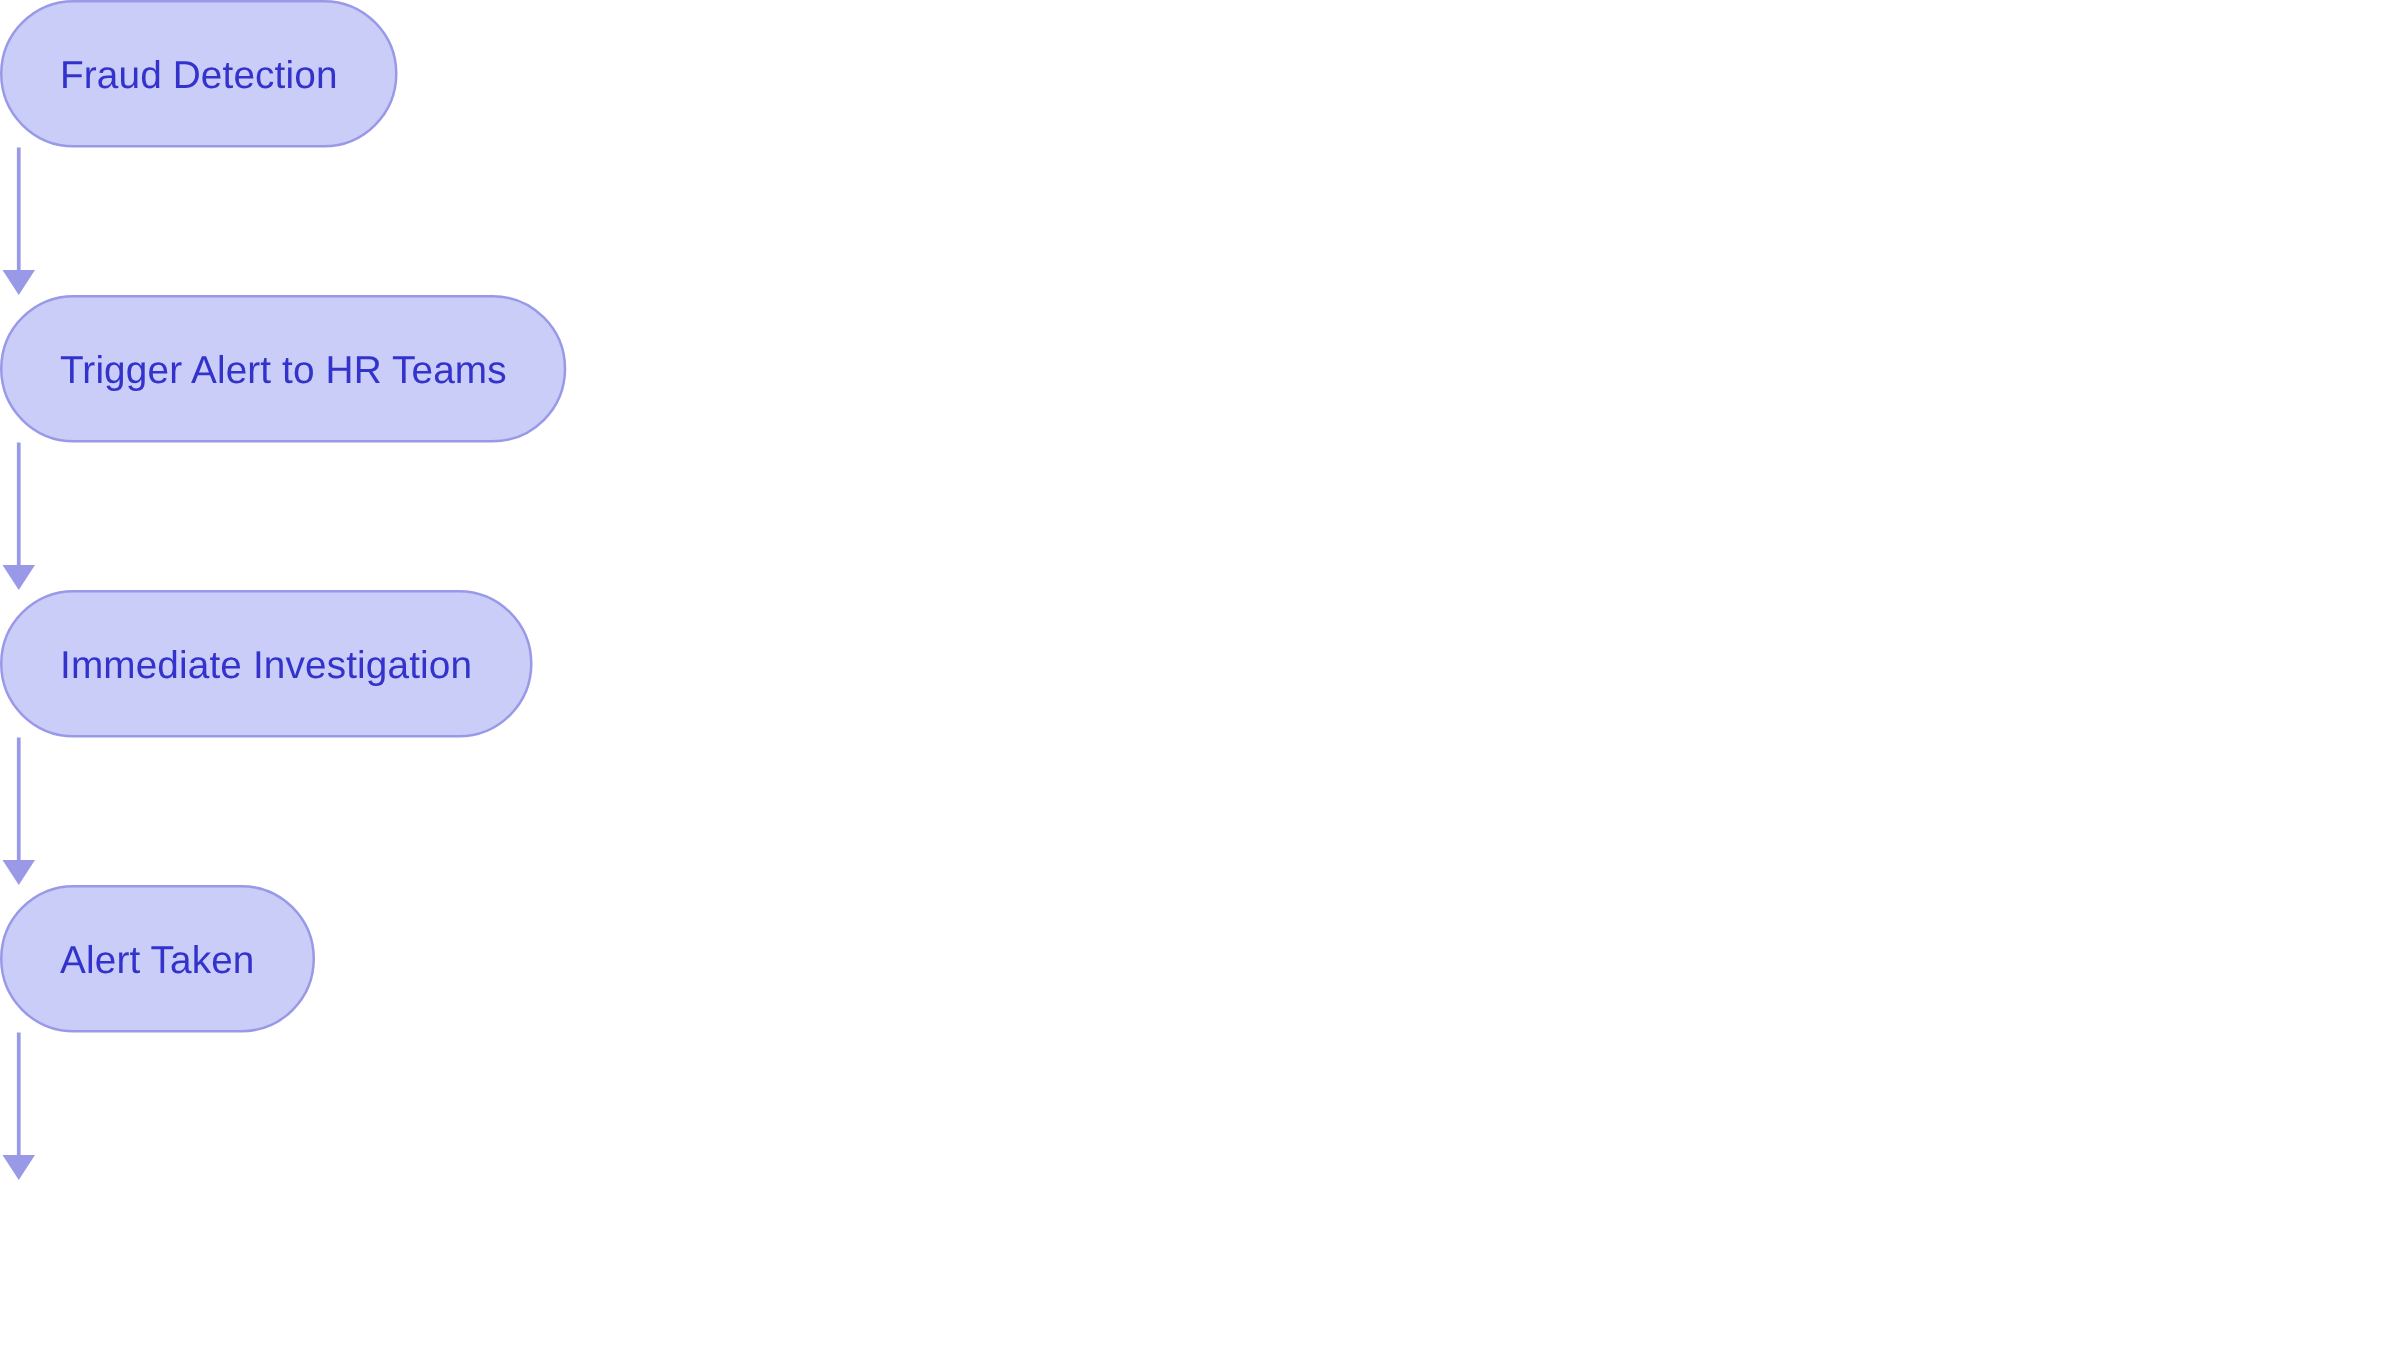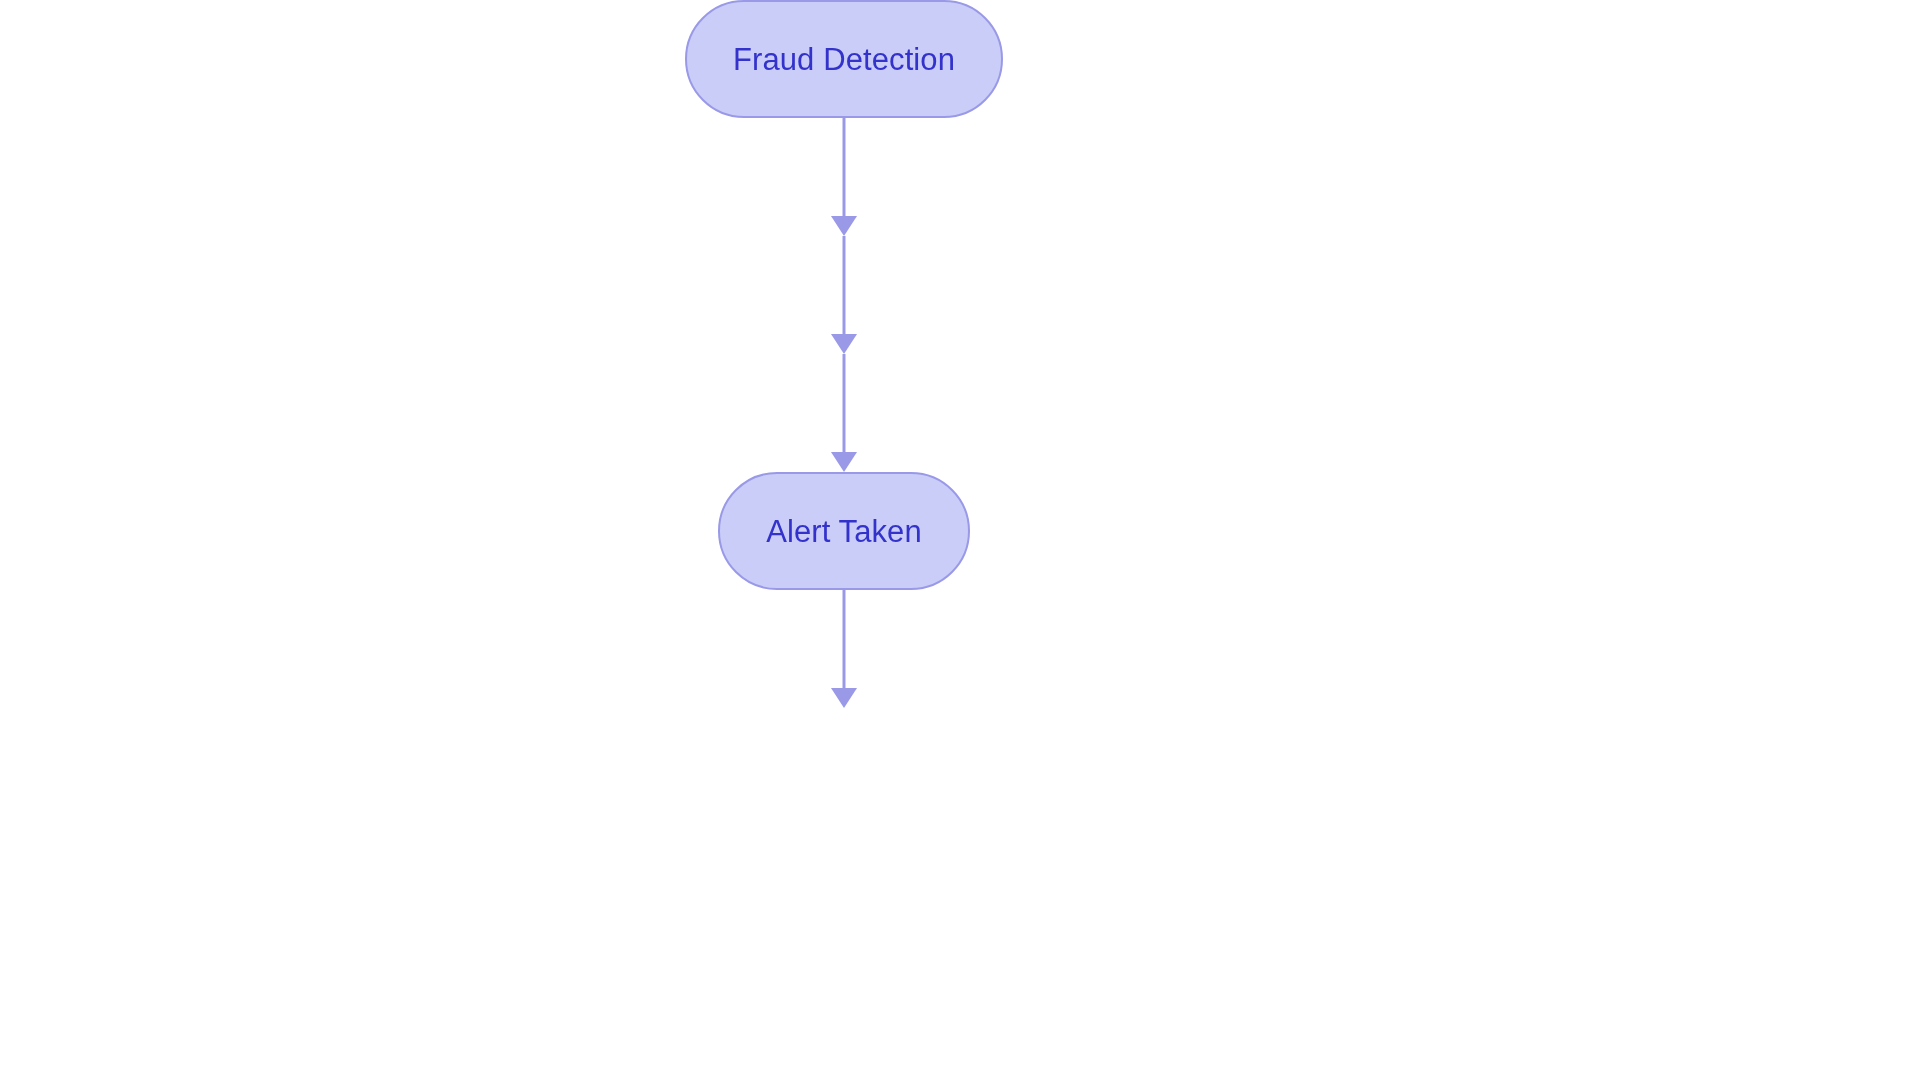--- a/index.html
+++ b/index.html
@@ -22,21 +22,21 @@
   }
 
   .chain {
     position: absolute;
     left: 0;
     top: 0;
     width: 1688px;
     height: 1083px;
     display: flex;
     flex-direction: column;
-    align-items: center;
+    align-items: flex-start;
   }
 
   .node {
     box-sizing: border-box;
     display: flex;
     align-items: center;
     justify-content: center;
     background: #c9cdf8;
     border: 2px solid #9999e8;
     border-radius: 60px;
@@ -70,26 +70,32 @@
 
     <div class="node">
       <span class="node-label">Fraud Detection</span>
     </div>
 
     <svg class="connector" viewBox="0 0 30 118" xmlns="http://www.w3.org/2000/svg">
       <line x1="15" y1="0" x2="15" y2="98" stroke="#9999e8" stroke-width="3"></line>
       <polygon points="2,98 28,98 15,118" fill="#9999e8"></polygon>
     </svg>
 
+    <div class="node">
+      <span class="node-label">Trigger Alert to HR Teams</span>
+    </div>
 
     <svg class="connector" viewBox="0 0 30 118" xmlns="http://www.w3.org/2000/svg">
       <line x1="15" y1="0" x2="15" y2="98" stroke="#9999e8" stroke-width="3"></line>
       <polygon points="2,98 28,98 15,118" fill="#9999e8"></polygon>
     </svg>
 
+    <div class="node">
+      <span class="node-label">Immediate Investigation</span>
+    </div>
 
     <svg class="connector" viewBox="0 0 30 118" xmlns="http://www.w3.org/2000/svg">
       <line x1="15" y1="0" x2="15" y2="98" stroke="#9999e8" stroke-width="3"></line>
       <polygon points="2,98 28,98 15,118" fill="#9999e8"></polygon>
     </svg>
 
     <div class="node">
       <span class="node-label">Alert Taken</span>
     </div>
 

